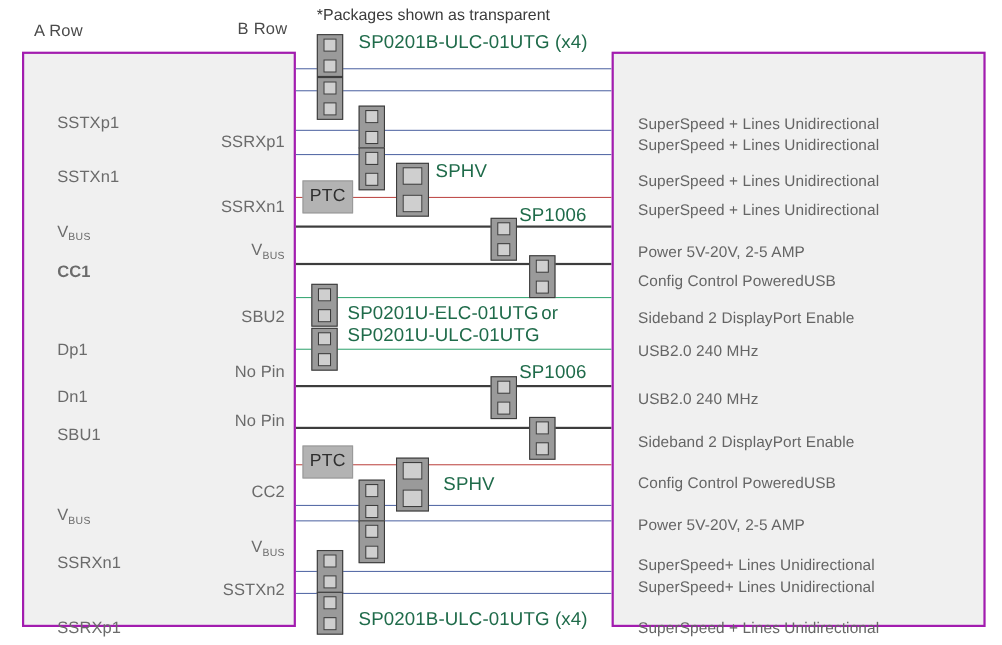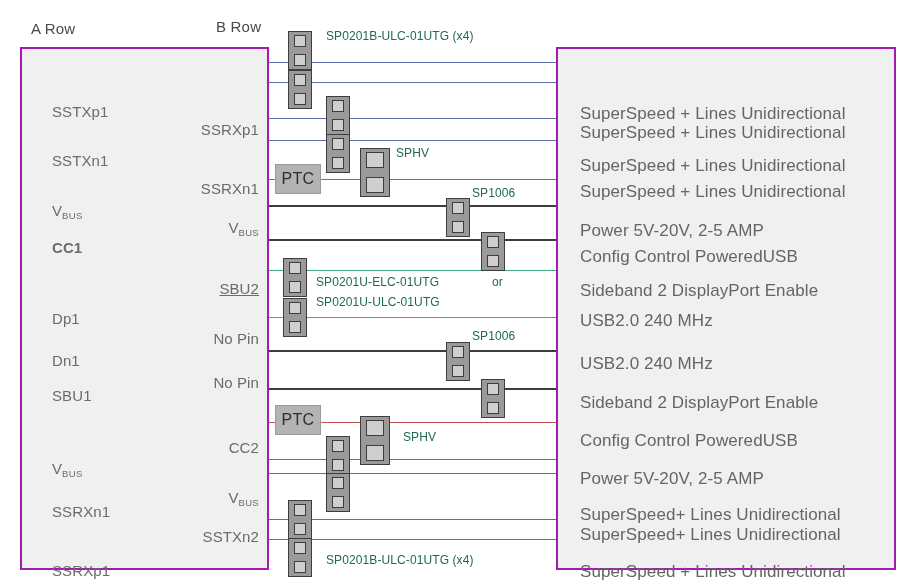--- a/index.html
+++ b/index.html
@@ -63,21 +63,21 @@
     top: 3px;
   }
 
   
   #panel-a .pin.right { left: auto; right: 8px; }
 
   
   .desc {
     position: absolute;
     left: 22px;
-    font-size: 17px;
+    font-size: 14px;
     color: #656565;
     white-space: nowrap;
     letter-spacing: .1px;
   }
 
   
   .trace {
     position: absolute;
     height: 0;
     border-top-width: 1.4px;
@@ -116,33 +116,34 @@
     align-items: center;
     justify-content: center;
     font-size: 16px;
     color: #2e2e2e;
     letter-spacing: .3px;
   }
 
   
   .part {
     position: absolute;
-    font-size: 12px;
+    font-size: 17px;
     color: #1f6b4a;
     white-space: nowrap;
     letter-spacing: .1px;
   }
 </style>
 </head>
 <body>
 
 <div id="stage">
 
   <div class="col-head" id="head-a">A Row</div>
   <div class="col-head" id="head-b">B Row</div>
+  <div id="note-transparent">*Packages shown as transparent</div>
 
   <div id="trace-layer">
       <div class="trace" style="left: 269px; top: 62px; width: 287px; border-top-color: rgb(90, 110, 168);"></div>
       <div class="trace" style="left: 269px; top: 82px; width: 287px; border-top-color: rgb(90, 110, 168);"></div>
       <div class="trace" style="left: 269px; top: 118px; width: 287px; border-top-color: rgb(90, 110, 168);"></div>
       <div class="trace" style="left: 269px; top: 140px; width: 287px; border-top-color: rgb(90, 110, 168);"></div>
       <div class="trace" style="left: 269px; top: 179px; width: 287px; border-top-color: rgb(192, 80, 77);"></div>
       <div class="trace thick" style="left: 269px; top: 205px; width: 287px; border-top-color: rgb(61, 61, 61);"></div>
       <div class="trace thick" style="left: 269px; top: 239px; width: 287px; border-top-color: rgb(61, 61, 61);"></div>
       <div class="trace" style="left: 269px; top: 270px; width: 287px; border-top-color: rgb(63, 170, 121);"></div>
@@ -166,21 +167,21 @@
         <div class="pin left" style="top: 303px;">Dn1</div>
         <div class="pin left" style="top: 338px;">SBU1</div>
         <div class="pin left" style="top: 411px;">V<sub>BUS</sub></div>
         <div class="pin left" style="top: 454px;">SSRXn1</div>
         <div class="pin left" style="top: 513px;">SSRXp1</div>
       </div>
     <div id="pins-b-right">
         <div class="pin right" style="top: 72px;">SSRXp1</div>
         <div class="pin right" style="top: 131px;">SSRXn1</div>
         <div class="pin right" style="top: 170px;">V<sub>BUS</sub></div>
-        <div class="pin right" style="top: 231px; text-decoration: underline;">SBU2</div>
+        <div class="pin right" style="top: 231px;">SBU2</div>
         <div class="pin right" style="top: 281px;">No Pin</div>
         <div class="pin right" style="top: 325px;">No Pin</div>
         <div class="pin right" style="top: 390px;">CC2</div>
         <div class="pin right" style="top: 440px;">V<sub>BUS</sub></div>
         <div class="pin right" style="top: 479px;">SSTXn2</div>
       </div>
   </div>
 
   <div class="panel" id="panel-b">
     <div id="desc-list">

